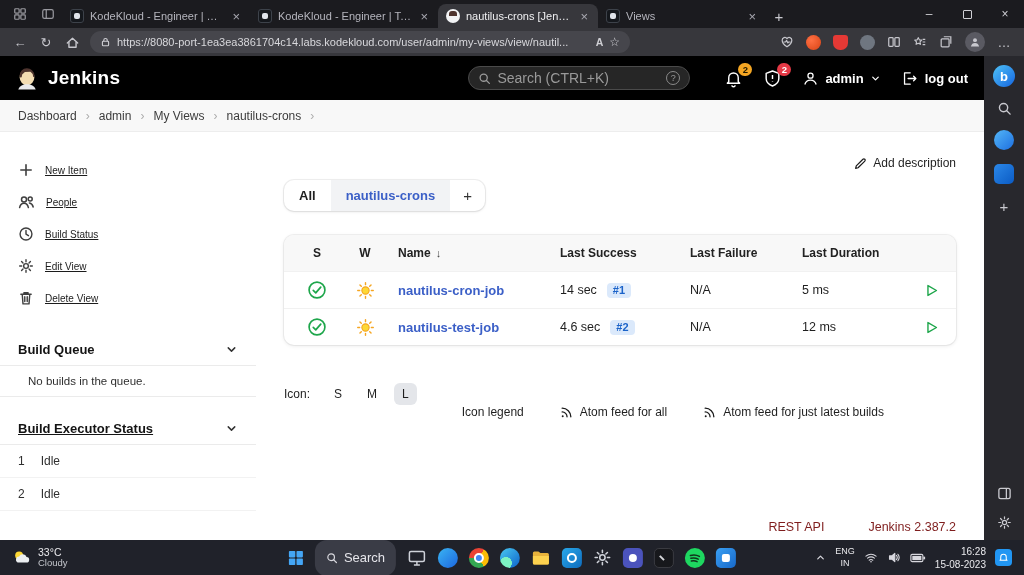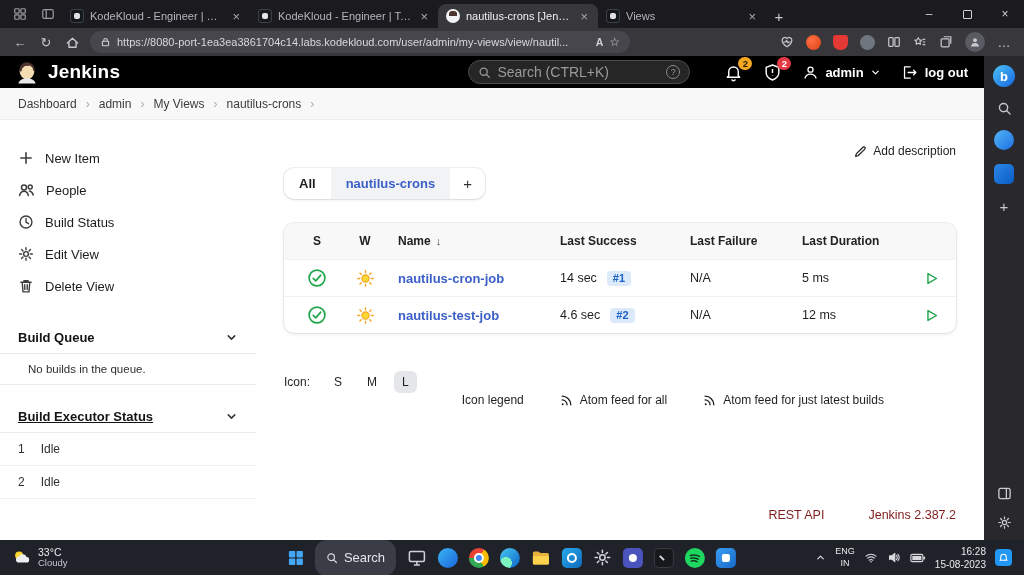--- a/index.html
+++ b/index.html
@@ -45,41 +45,41 @@
   .edgebar { position: absolute; top: 56px; right: 0; width: 40px; height: 484px; background: #28282d; display: flex; flex-direction: column; align-items: center; padding: 9px 0 10px; gap: 14px; }
   .bing { width: 22px; height: 22px; border-radius: 50%; background: linear-gradient(135deg, #4fc3f7, #1565e0); color: #fff; font-weight: bold; font-size: 13px; display: flex; align-items: center; justify-content: center; }
   .eb-icon { color: #c9c9cf; display: flex; align-items: center; justify-content: center; font-size: 15px; }
   .eb-app { width: 20px; height: 20px; }
   .eb-app.blue1 { border-radius: 50%; background: linear-gradient(135deg, #54b6f7, #1d6fe0); }
   .eb-app.blue2 { border-radius: 5px; background: linear-gradient(135deg, #2b88e8, #0b5bc4); }
   .eb-spacer { flex: 1; }
 
   
   .page { position: absolute; top: 56px; left: 0; width: 984px; height: 484px; background: #fff; }
-  .jk-header { height: 32px; background: #000; display: flex; align-items: center; padding: 0 16px; gap: 10px; }
+  .jk-header { height: 44px; background: #000; display: flex; align-items: center; padding: 0 16px; gap: 10px; }
   .jk-brand { color: #fff; font-size: 19px; font-weight: bold; letter-spacing: .2px; }
   .jk-search { margin-left: auto; width: 222px; height: 24px; background: #262626; border: 1px solid #4a4a4a; border-radius: 12px; display: flex; align-items: center; padding: 0 9px; gap: 6px; }
   .jk-search input { flex: 1; background: transparent; border: none; outline: none; color: #ddd; font-size: 14px; font-family: inherit; min-width: 0; }
   .jk-search input::placeholder { color: #9a9a9a; }
   .jk-q { width: 14px; height: 14px; border: 1px solid #8a8a8a; border-radius: 50%; color: #9a9a9a; font-size: 9px; display: flex; align-items: center; justify-content: center; flex: 0 0 14px; }
   .jk-right { display: flex; align-items: center; gap: 20px; margin-left: 24px; }
   .jk-ic { position: relative; display: flex; }
   .badge { position: absolute; top: -6px; right: -9px; min-width: 14px; height: 13px; border-radius: 7px; font-style: normal; font-size: 9.5px; font-weight: bold; display: flex; align-items: center; justify-content: center; padding: 0 3px; }
   .badge.orange { background: #f5a623; color: #221a00; }
   .badge.red { background: #e53946; color: #fff; }
   .jk-user { display: flex; align-items: center; gap: 6px; color: #fff; font-size: 13px; }
   .jk-logout { display: flex; align-items: center; gap: 7px; color: #fff; font-size: 13px; font-weight: 600; }
 
   .crumbs { height: 32px; background: #f8f8f8; border-bottom: 1px solid #ededed; display: flex; align-items: center; padding: 0 18px; gap: 9px; font-size: 12px; color: #3c3c3c; }
   .crumbs a { color: #3c3c3c; text-decoration: none; }
   .sep { color: #adadad; font-style: normal; font-size: 12px; }
 
   .content { display: flex; height: 416px; }
   .side { width: 256px; padding-top: 22px; }
-  .task { display: flex; align-items: center; gap: 11px; padding: 8px 18px; font-size: 13px; color: #1c1c1c; cursor: default; }
+  .task { display: flex; align-items: center; gap: 11px; padding: 8px 18px; font-size: 10px; color: #1c1c1c; cursor: default; text-decoration: underline; }
   .panel { margin-top: 18px; }
   .panel + .panel { margin-top: 14px; }
   .panel-h { display: flex; align-items: center; justify-content: space-between; padding: 10px 18px 8px; font-size: 13px; font-weight: bold; color: #141414; border-bottom: 1px solid #ebebeb; }
   .panel-h.link span { text-decoration: underline; }
   .panel-empty { padding: 9px 28px; font-size: 11.5px; color: #2f2f2f; border-bottom: 1px solid #ebebeb; }
   .exec-row { display: flex; gap: 16px; padding: 9px 18px; font-size: 12px; color: #2f2f2f; border-bottom: 1px solid #f2f2f2; }
 
   .main { flex: 1; position: relative; padding: 24px 28px 0; }
   .add-desc { display: flex; justify-content: flex-end; align-items: center; gap: 6px; font-size: 12px; color: #1f1f1f; }
   .viewtabs { display: inline-flex; align-items: center; background: #fff; border-radius: 10px; box-shadow: 0 0 0 1px rgba(0,0,0,.06), 0 1px 3px rgba(0,0,0,.1); margin-top: 10px; overflow: hidden; }

